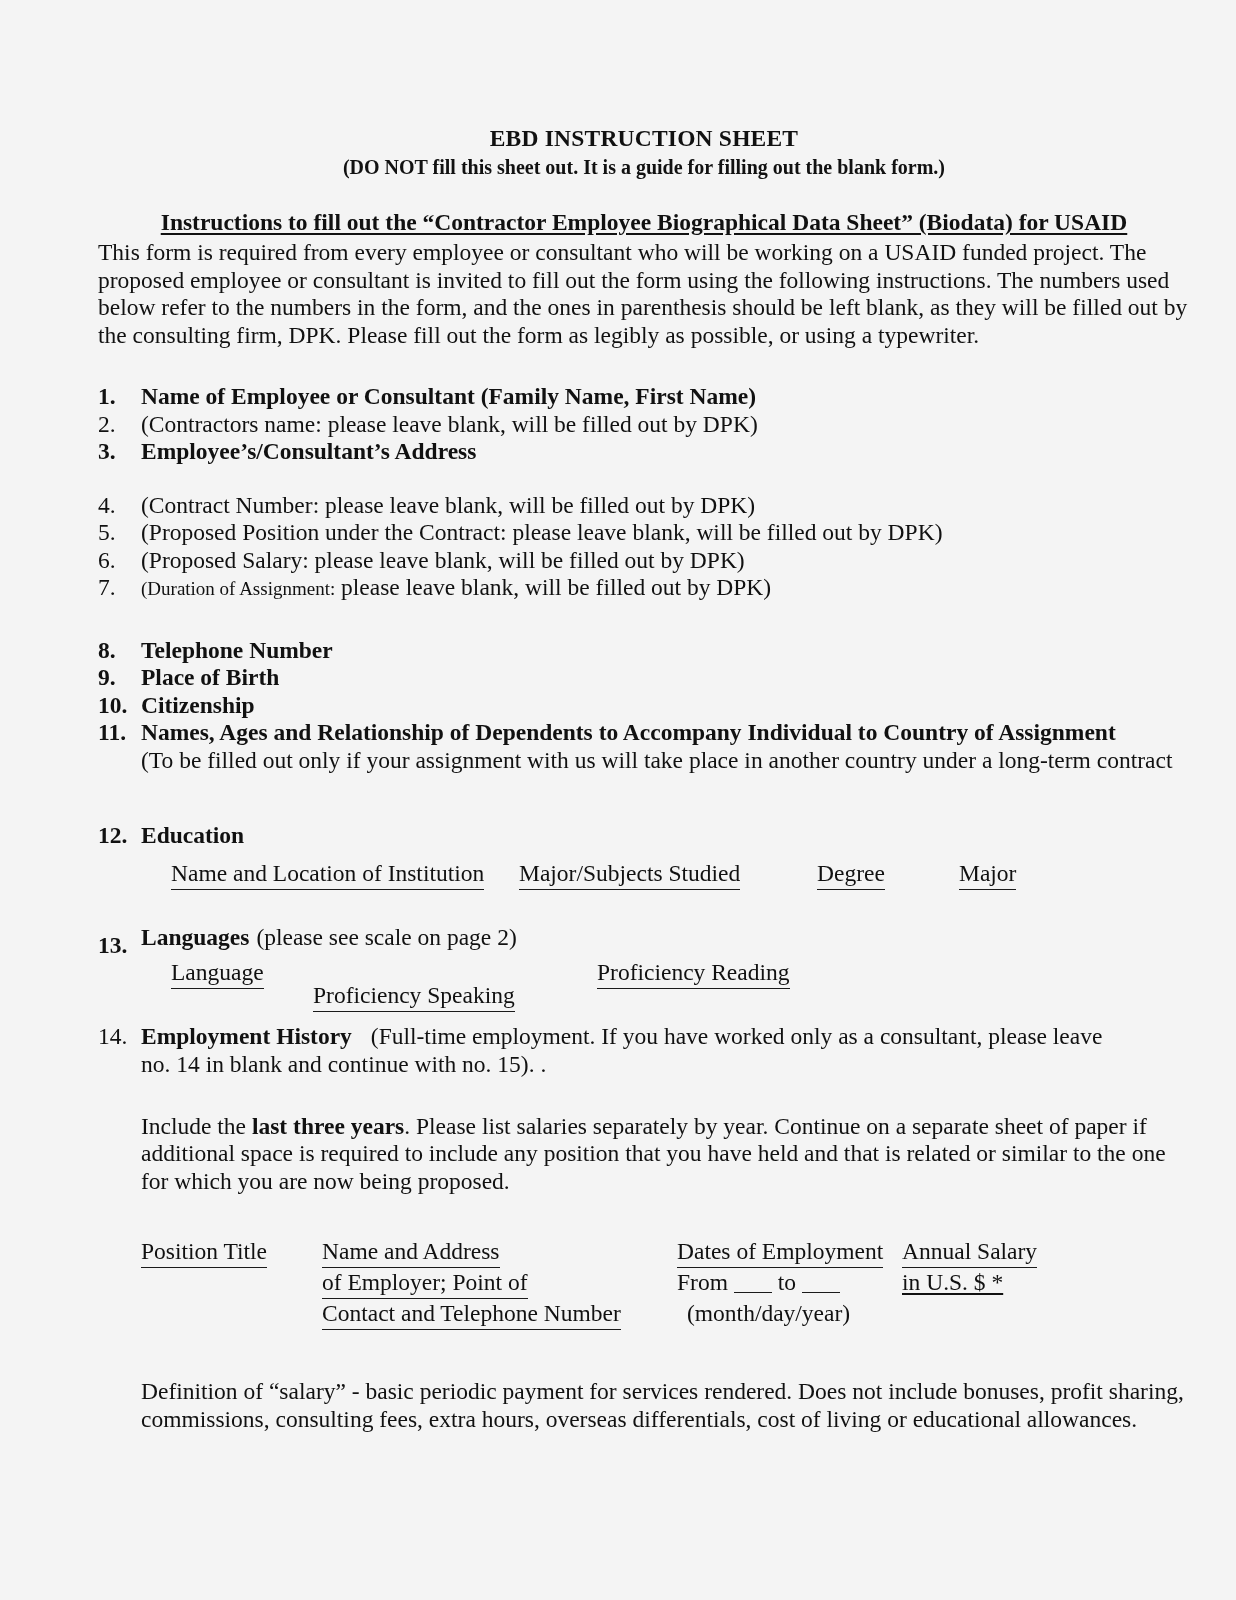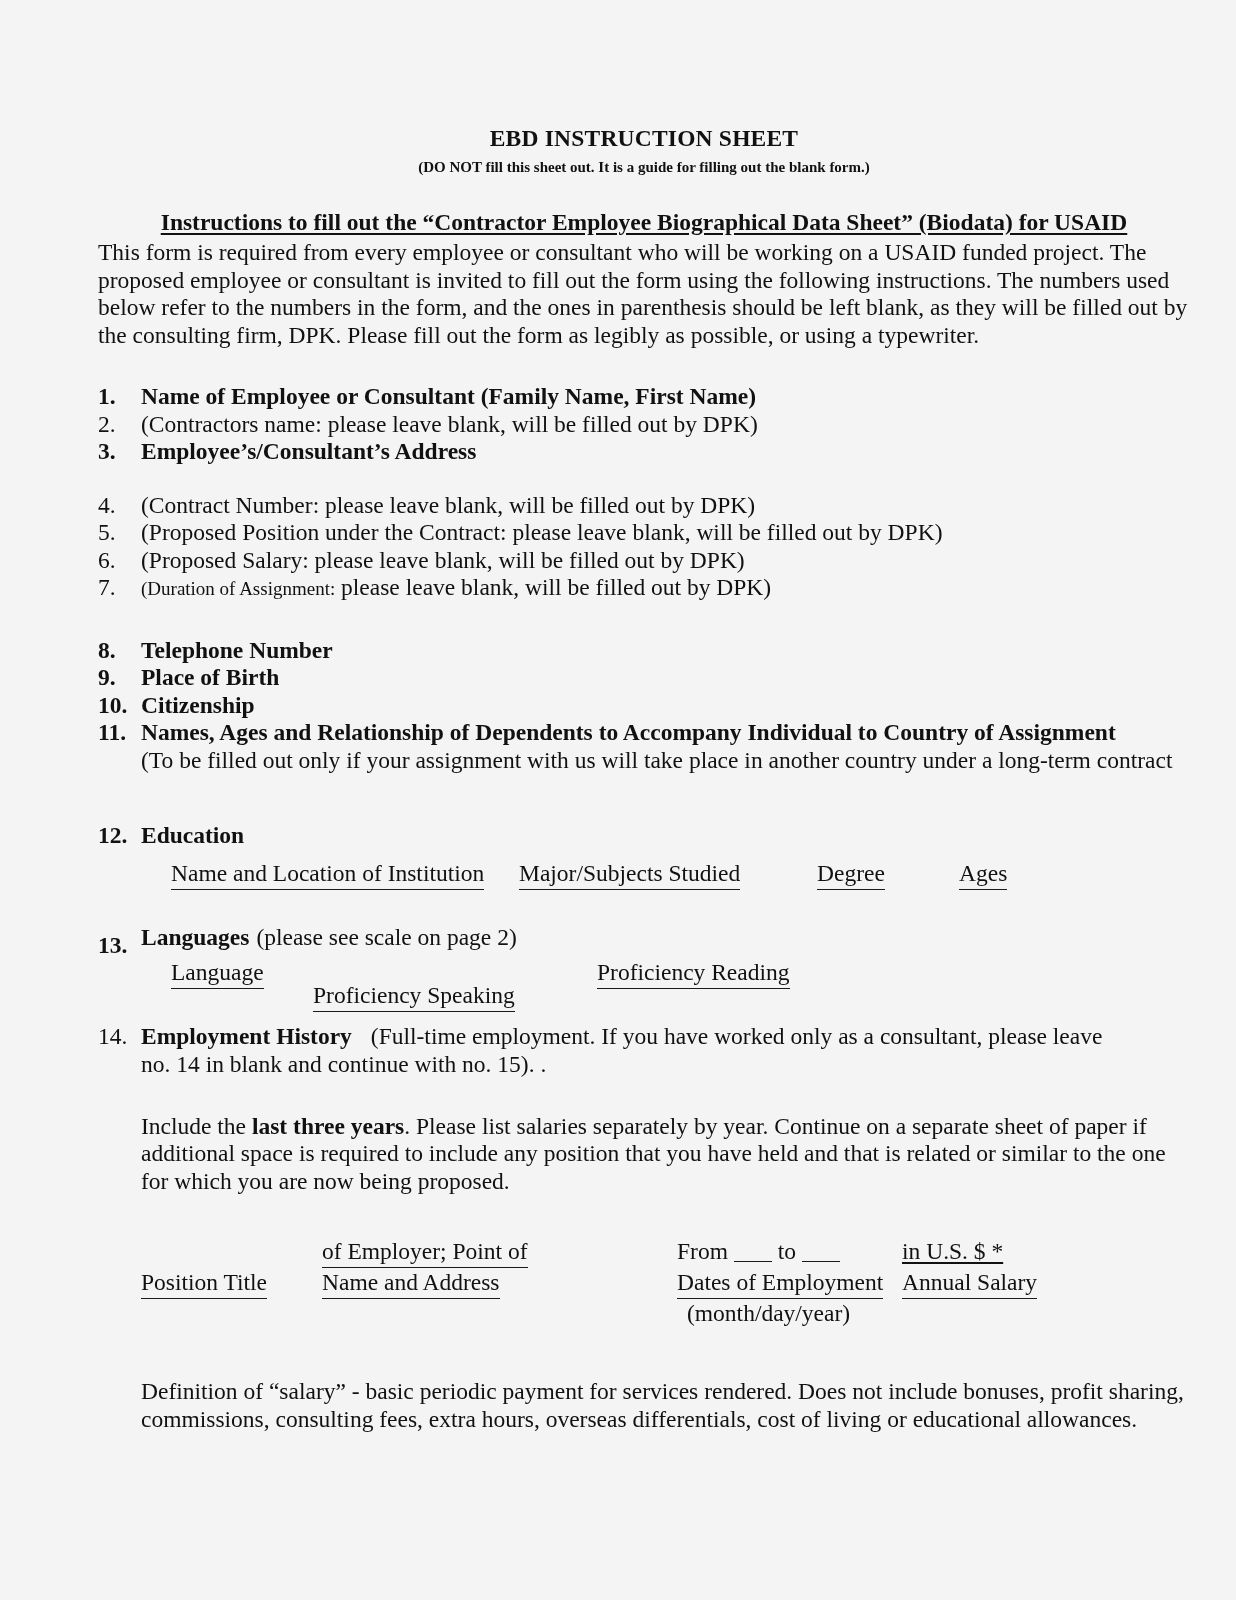--- a/index.html
+++ b/index.html
@@ -27,21 +27,21 @@
   .doc-title {
     text-align: center;
     font-weight: bold;
     font-size: 23.5px;
     line-height: 28px;
     letter-spacing: 0.2px;
   }
   .doc-subtitle {
     text-align: center;
     font-weight: bold;
-    font-size: 15px;
+    font-size: 20px;
     line-height: 28px;
     margin-top: 1px;
   }
   .section-heading {
     font-weight: bold;
     font-size: 23.5px;
     line-height: 30px;
     text-align: center;
     text-decoration: underline;
     text-underline-offset: 3px;
@@ -199,21 +199,21 @@
 
   <div class="num-item bold">
     <span class="num">12.</span>
     <span>Education</span>
   </div>
 
   <div class="col-row indent-1" style="margin-top:9px;">
     <span class="col" style="left:30px;">Name and Location of Institution </span>
     <span class="col" style="left:378px;">Major/Subjects Studied </span>
     <span class="col" style="left:676px;">Degree</span>
-    <span class="col" style="left:818px;">Ages</span>
+    <span class="col" style="left:818px;">Major</span>
   </div>
 
   <div class="gap-md"></div>
 
   <div class="num-item">
     <span class="num b">13.</span>
     <span class="b">Languages</span><span style="margin-left:7px;">(please see scale on page 2)</span>
   </div>
 
   <div class="col-row indent-1" style="margin-top:7px;">
@@ -230,32 +230,33 @@
   </div>
   <div class="para indent-1">no. 14 in blank and continue with no. 15). .</div>
 
   <div class="gap-md"></div>
 
   <div class="para indent-1"><span>Include the </span><span class="b">last three years</span><span>. Please list salaries separately by year. Continue on a separate sheet of paper if additional space is required to include any position that you have held and that is related or similar to the one for which you are now being proposed.</span></div>
 
   <div class="gap-md"></div>
 
   <div class="indent-1" style="margin-top:8px;">
-    <div class="col-row">
-      <span class="col" style="left:181px;">of Employer; Point of </span>
-      <span class="col no-rule" style="left:536px;"><span>From </span><span class="blank-line"></span><span> to </span><span class="blank-line"></span></span>
-      <span class="col no-rule" style="left:761px;"><span class="ul">in U.S. $ *</span></span>
-    </div>
     <div class="col-row">
       <span class="col" style="left:0px;">Position Title</span>
       <span class="col" style="left:181px;">Name and Address </span>
       <span class="col" style="left:536px;">Dates of Employment</span>
       <span class="col" style="left:761px;">Annual Salary</span>
     </div>
     <div class="col-row">
+      <span class="col" style="left:181px;">of Employer; Point of </span>
+      <span class="col no-rule" style="left:536px;"><span>From </span><span class="blank-line"></span><span> to </span><span class="blank-line"></span></span>
+      <span class="col no-rule" style="left:761px;"><span class="ul">in U.S. $ *</span></span>
+    </div>
+    <div class="col-row">
+      <span class="col" style="left:181px;">Contact and Telephone Number</span>
       <span class="col no-rule" style="left:546px;">(month/day/year)</span>
     </div>
   </div>
 
   <div class="gap-lg"></div>
 
   <div class="para indent-1">Definition of “salary” - basic periodic payment for services rendered.  Does not include bonuses, profit sharing, commissions, consulting fees, extra hours, overseas differentials, cost of living or educational allowances.</div>
 
 </div>
 

